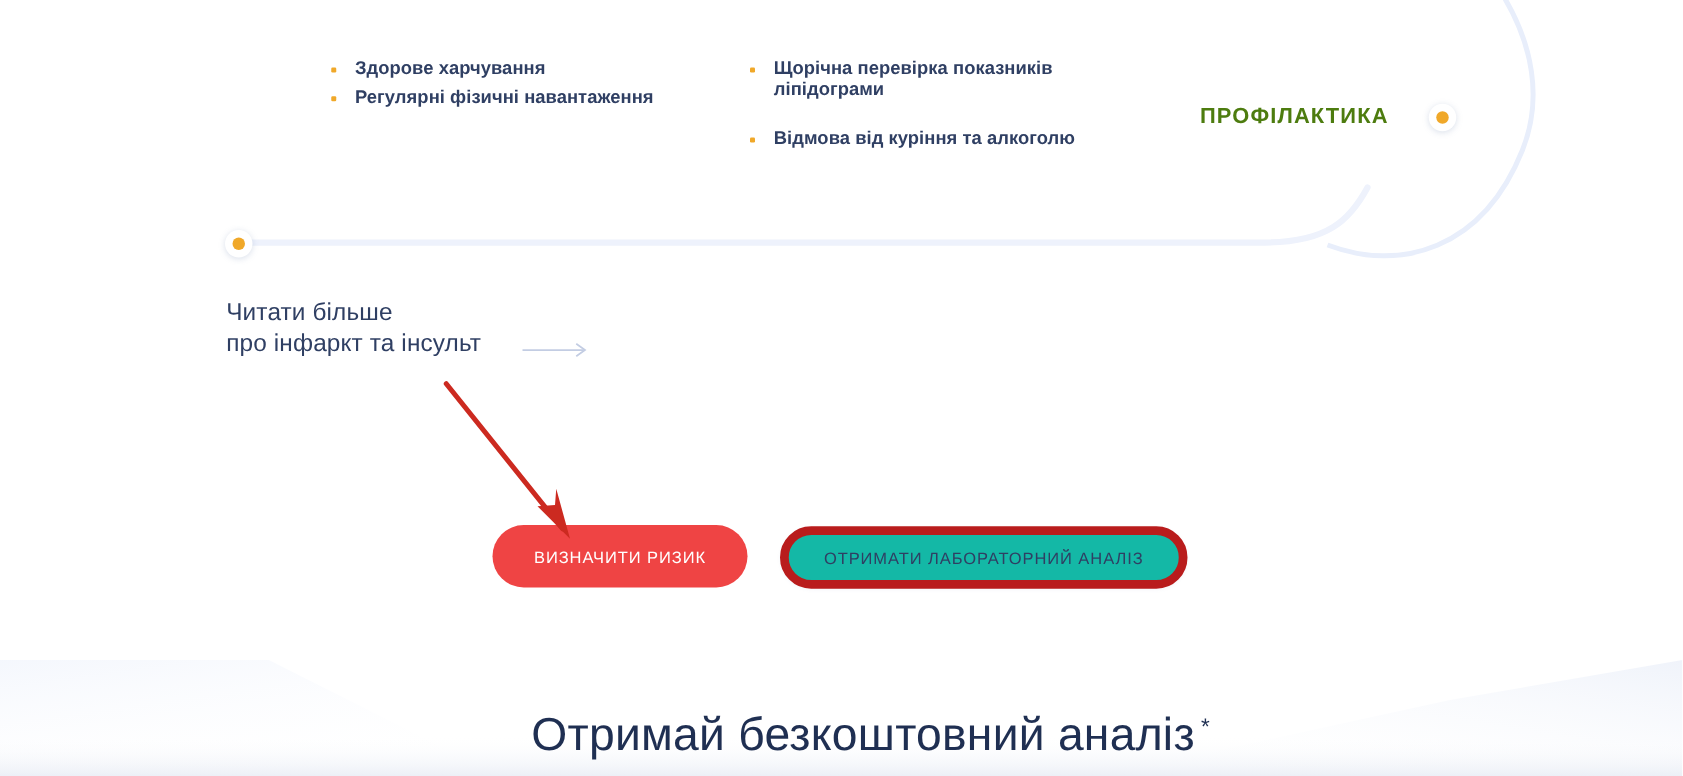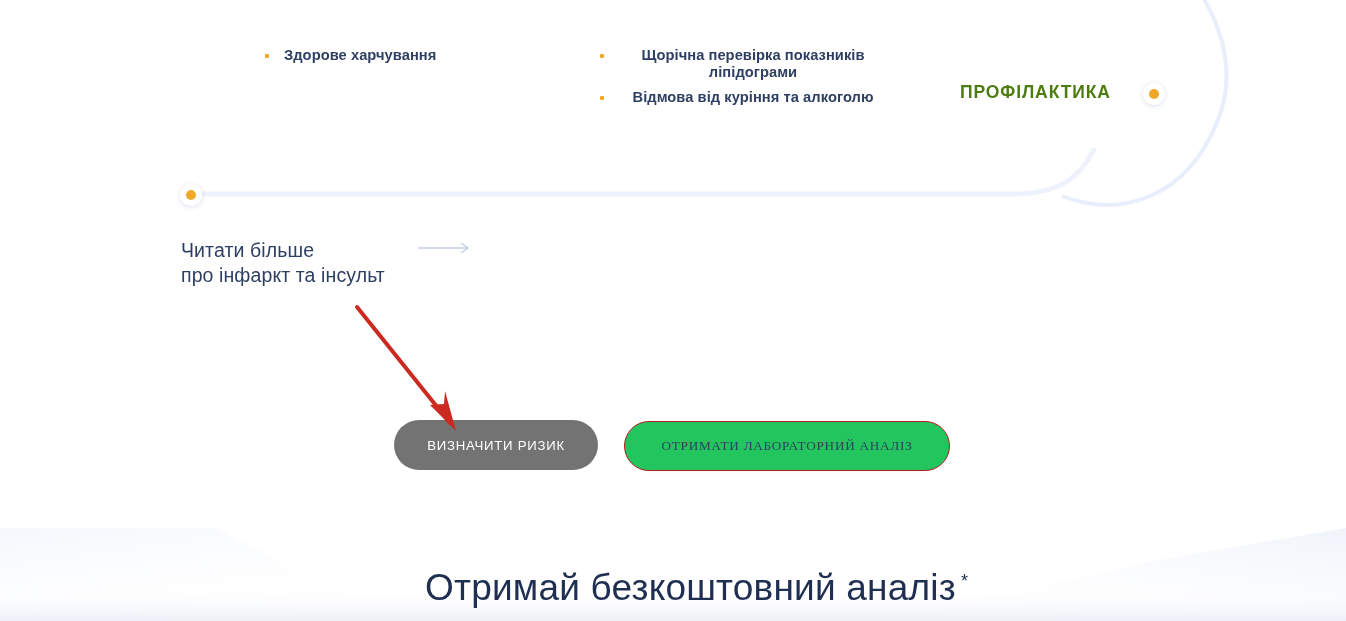--- a/index.html
+++ b/index.html
@@ -67,21 +67,21 @@
     color: #4d7c0f;
     white-space: nowrap;
   }
 
   
   .bullet-col {
     position: absolute;
     list-style: none;
   }
   #list-left  { left: 262px; top: 47px; width: 300px; }
-  #list-right { left: 597px; top: 47px; width: 290px; text-align: center; }
+  #list-right { left: 597px; top: 47px; width: 290px; }
 
   .bullet-col li {
     position: relative;
     padding-left: 22px;
     margin-bottom: 6px;
     font-size: 14.7px;
     line-height: 1.17;
     color: #2f3f63;
     letter-spacing: 0.05px;
     font-weight: bold;
@@ -95,21 +95,21 @@
     border-radius: 1px;
     background: #f0a829;
   }
 
   
   #read-more-block {
     position: absolute;
     left: 181px;
     top: 238px;
     display: flex;
-    align-items: flex-start;
+    align-items: flex-end;
   }
   #read-more-text {
     font-size: 19.5px;
     line-height: 1.29;
     color: #2f3f63;
     white-space: pre-line;
     letter-spacing: 0.1px;
   }
   #read-more-arrow {
     margin-left: 32px;
@@ -130,37 +130,36 @@
     cursor: pointer;
     white-space: nowrap;
     display: flex;
     align-items: center;
     justify-content: center;
     letter-spacing: 0.75px;
   }
   #btn-primary {
     width: 204px;
     height: 50px;
-    background: #737373;
+    background: #ef4444;
     color: #ffffff;
     border: none;
     font-size: 13.2px;
     margin-top: 0px;
   }
   #btn-secondary {
     width: 326px;
     height: 50px;
-    background: #22c55e;
+    background: #14b8a6;
     color: #2f3f63;
-    border: 1px solid #b91c1c;
+    border: 7px solid #b91c1c;
     font-size: 13.2px;
     margin-left: 26px;
     margin-top: 1px;
     box-shadow: 0 1px 3px rgba(120,140,180,0.07);
-    font-family: Liberation Serif, serif;
   }
 
   
   #headline {
     position: absolute;
     left: 393px;
     top: 567px;
     font-size: 37px;
     color: #1f2f52;
     letter-spacing: 0.2px;
@@ -220,28 +219,32 @@
   <div id="dot-prophylaxis" class="node-dot"></div>
   <div id="dot-readmore" class="node-dot"></div>
 
   <div class="stage-title">ПРОФІЛАКТИКА</div>
 
   <ul id="list-left" class="bullet-col">
     <li>
       <span class="bullet-dot"></span>
       <span>Здорове харчування</span>
     </li>
+    <li>
+      <span class="bullet-dot"></span>
+      <span>Регулярні фізичні навантаження</span>
+    </li>
   </ul>
 
   <ul id="list-right" class="bullet-col">
     <li>
       <span class="bullet-dot"></span>
       <span>Щорічна перевірка показників ліпідограми</span>
     </li>
-    <li style="margin-top:8px;">
+    <li style="margin-top:22px;">
       <span class="bullet-dot"></span>
       <span>Відмова від куріння та алкоголю</span>
     </li>
   </ul>
 
   <div id="read-more-block">
     <div id="read-more-text">Читати більше
 про інфаркт та інсульт</div>
     <svg id="read-more-arrow" width="56" height="16" viewBox="0 0 56 16" aria-hidden="true">
       <line x1="1" y1="8" x2="50" y2="8" stroke="#c3cde3" stroke-width="1.4"></line>

